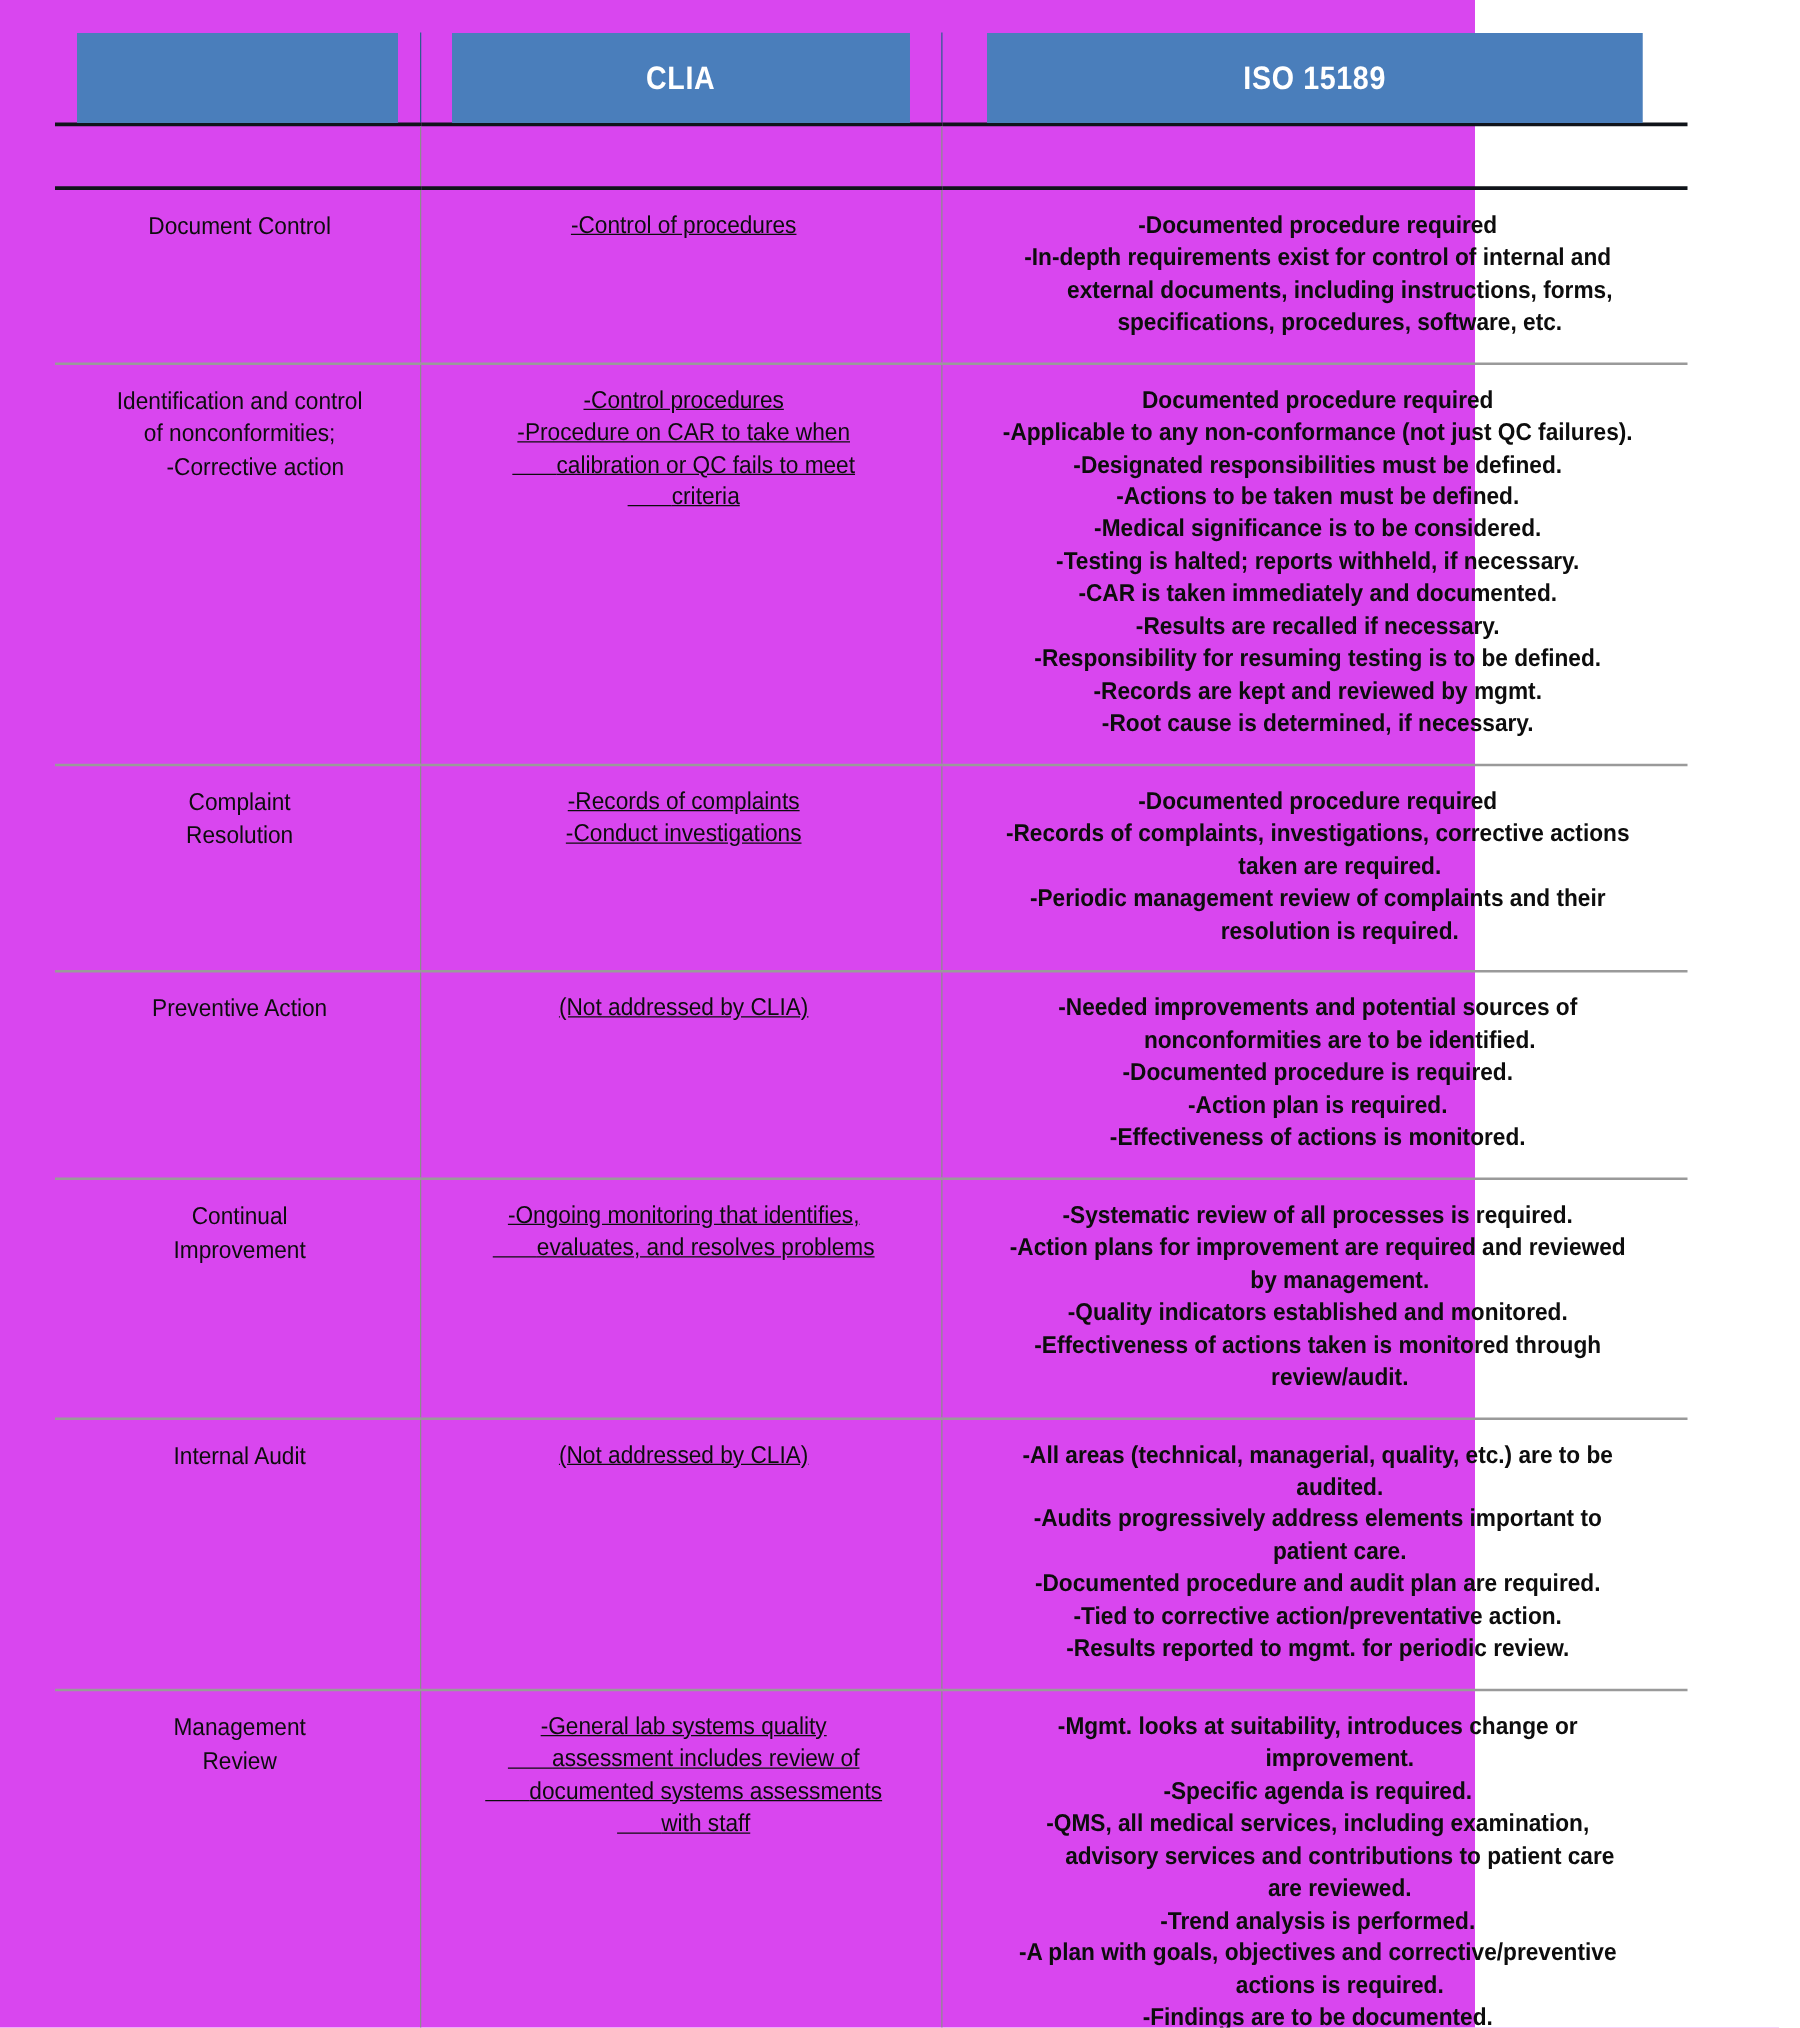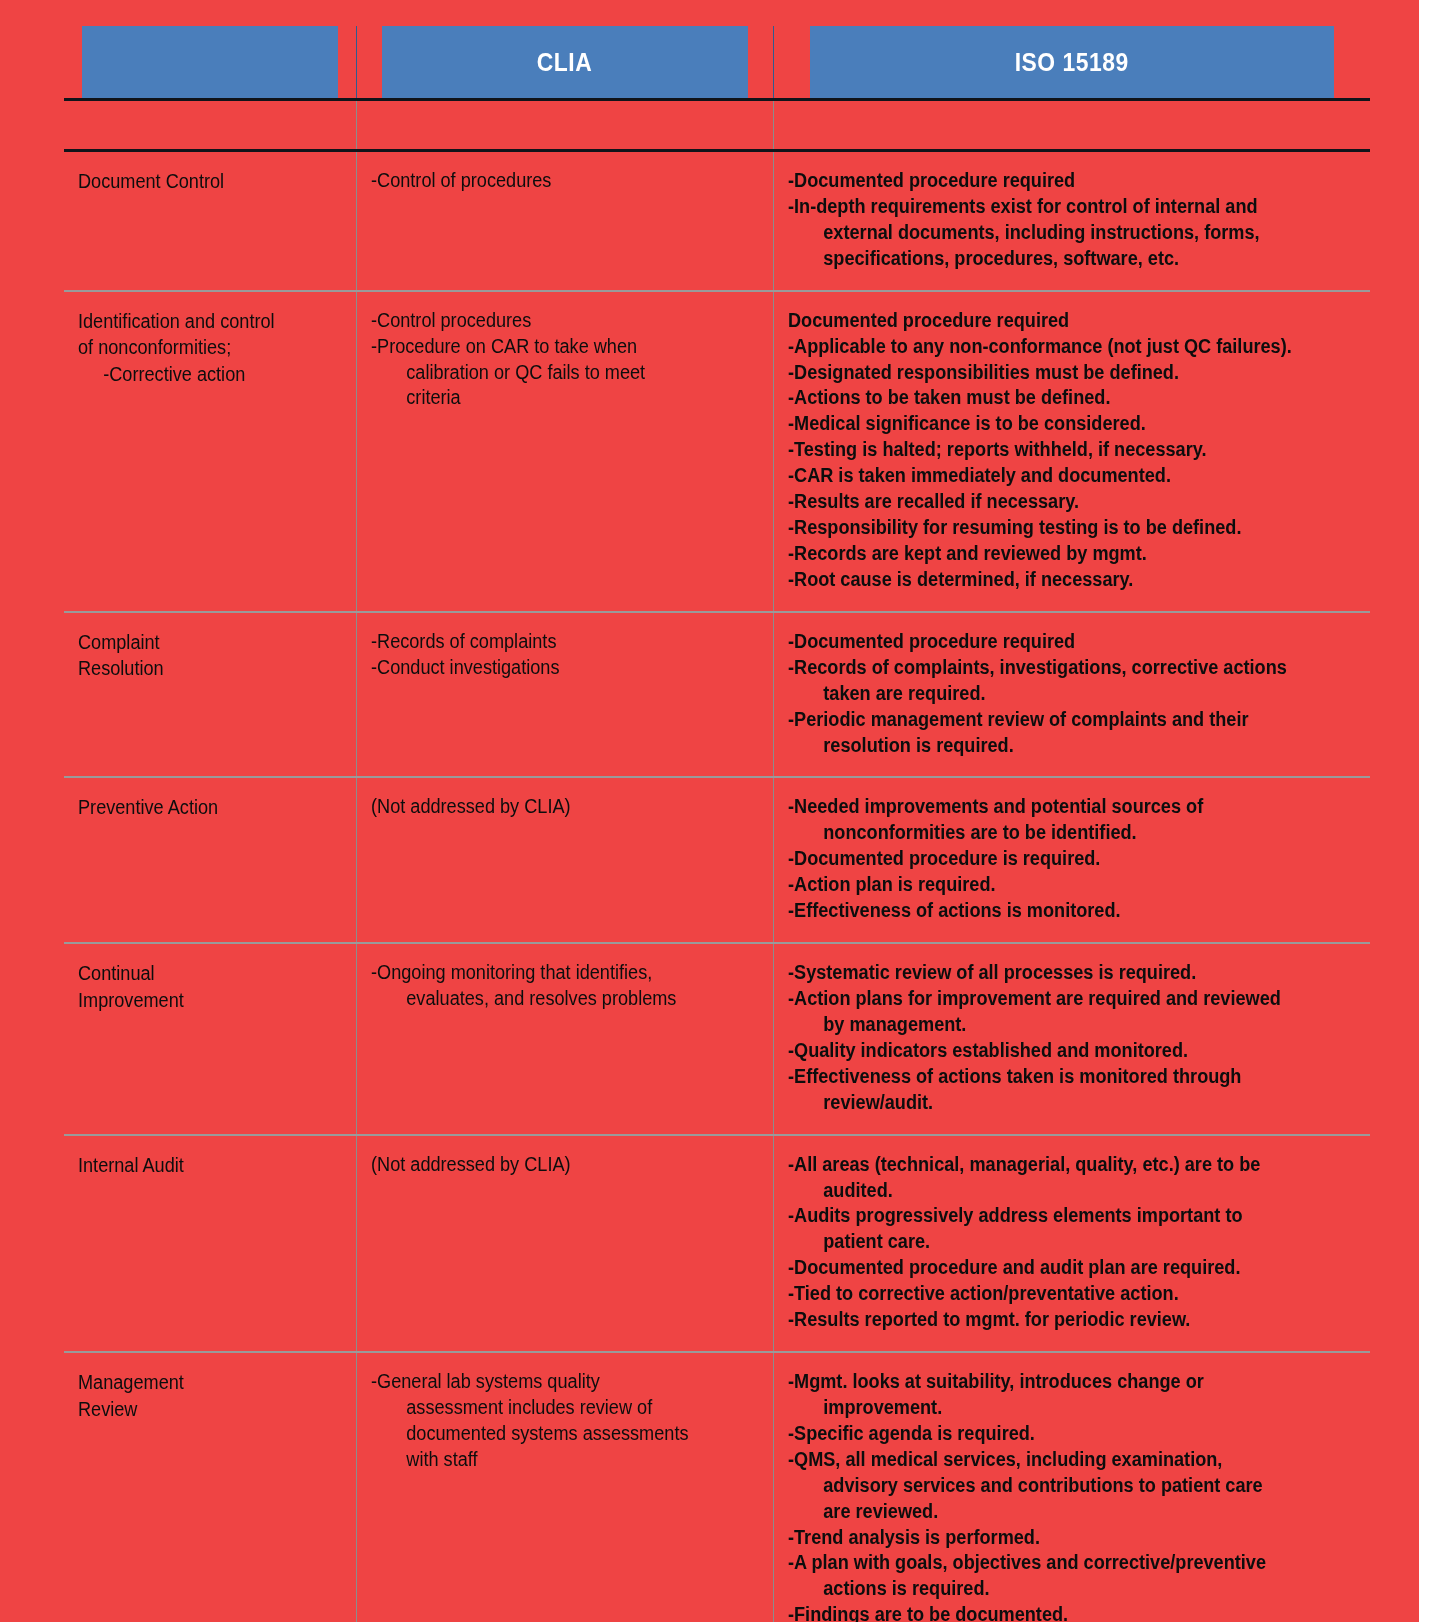--- a/index.html
+++ b/index.html
@@ -9,25 +9,25 @@
   }
   body {
     width: 1440px;
     height: 1622px;
     font-family: "Liberation Sans", sans-serif;
     -webkit-font-smoothing: antialiased;
   }
 
   .page {
     position: relative;
-    width: 1419px;
+    width: 1180px;
     height: 1622px;
-    background: #ef4444;
+    background: #d946ef;
     box-sizing: border-box;
-    padding: 26px 42px 14px 64px;
+    padding: 26px 42px 14px 44px;
   }
 
   table.comparison {
     width: 1306px;
     border-collapse: collapse;
     table-layout: fixed;
   }
 
   col.col-element { width: 292px; }
   col.col-clia    { width: 417px; }
@@ -63,31 +63,33 @@
 
   
   tbody tr.data td {
     border-right: 1px solid #8c8c8c;
     border-bottom: 2px solid #9a9a9a;
     padding: 16px 10px 18px 14px;
     vertical-align: top;
     font-size: 19.5px;
     line-height: 1.30;
     color: #0d0d0d;
+    text-align: center;
   }
   tbody tr.data td:last-child { border-right: none; }
   tbody tr.data:last-child td { border-bottom: 2px solid #9a9a9a; }
 
   td.cell-element {
     padding-left: 18px;
     padding-top: 18px;
   }
   td.cell-clia {
     padding-left: 16px;
     padding-top: 18px;
+    text-decoration: underline;
   }
   td.cell-iso {
     padding-left: 14px;
     padding-top: 18px;
     font-weight: bold;
   }
 
   .txt {
     display: block;
     white-space: pre-wrap;

